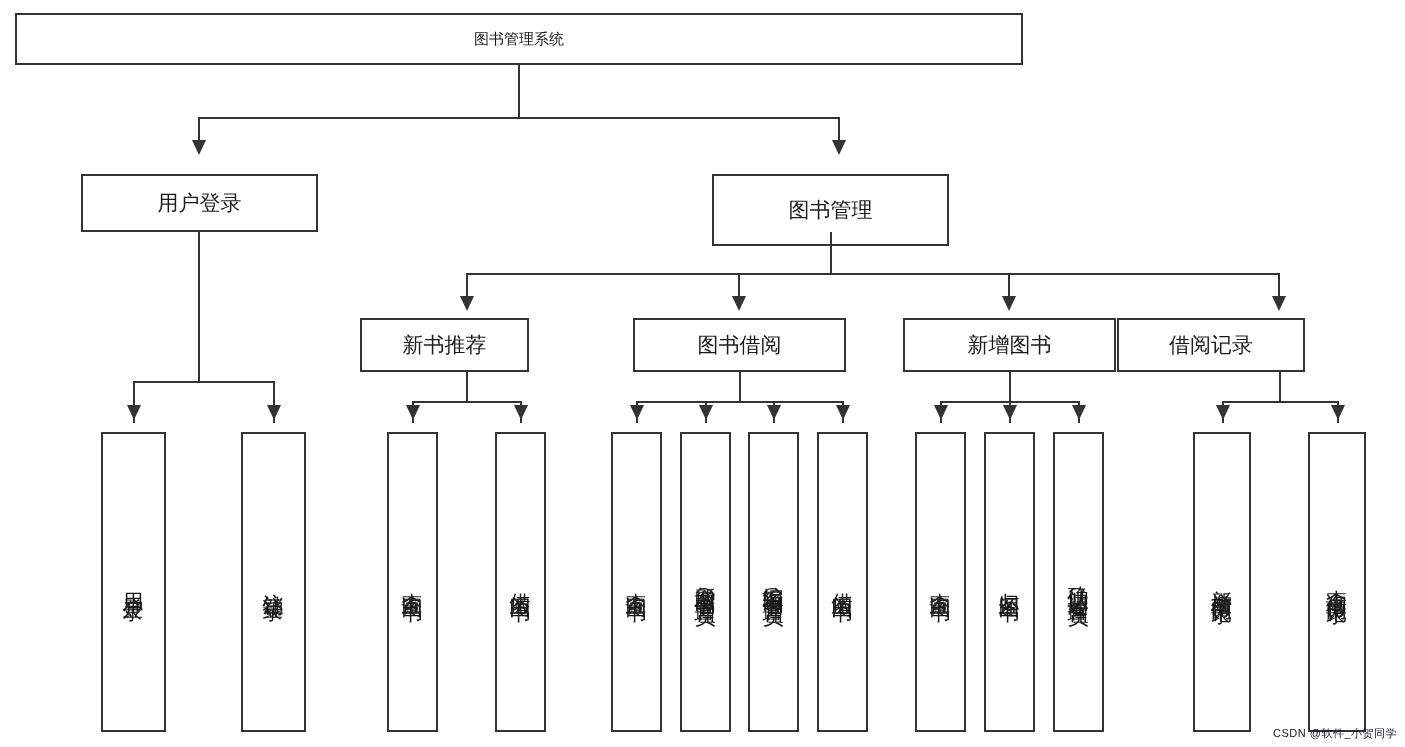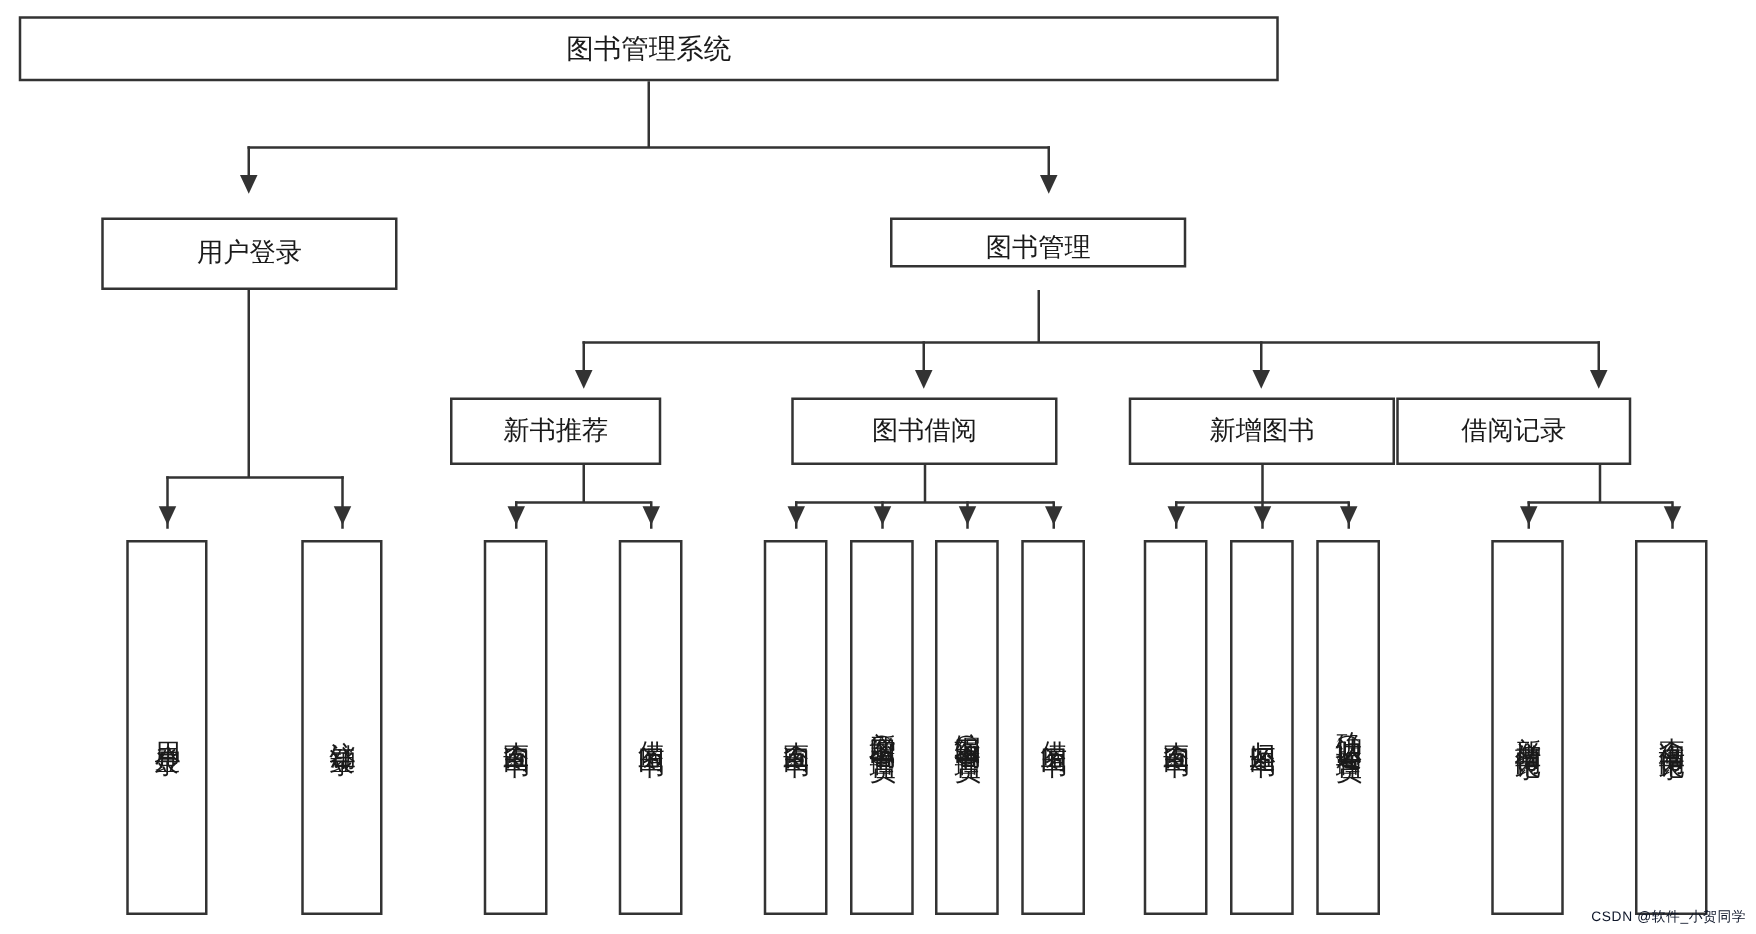--- a/index.html
+++ b/index.html
@@ -33,21 +33,21 @@
     display: block;
     text-align: center;
     line-height: 1.25;
     white-space: nowrap;
   }
   
   .node.h .label {
     writing-mode: horizontal-tb;
     font-size: 21px;
   }
-  .node.root .label { font-size: 22px; }
+  .node.root .label { font-size: 15px; }
   
   .node.v {
     align-items: center;
     justify-content: center;
   }
   .node.v .label {
     writing-mode: vertical-rl;
     text-orientation: upright;
     font-size: 21px;
     letter-spacing: 3px;
@@ -93,21 +93,21 @@
   <div class="line hline" style="left:198px; top:117px; width:642px;"></div>
   <div class="line vline" style="left:198px; top:117px; height:25px;"></div>
   <div class="line vline" style="left:838px; top:117px; height:25px;"></div>
   <div class="arrow" style="left:192px; top:140px;"></div>
   <div class="arrow" style="left:832px; top:140px;"></div>
 
   <div class="node h" style="left:81px; top:174px; width:237px; height:58px;">
     <span class="label">用户登录</span>
   </div>
 
-  <div class="node h" style="left:712px; top:174px; width:237px; height:40px;align-items:flex-end;">
+  <div class="node h" style="left:712px; top:174px; width:237px; height:72px;">
     <span class="label">图书管理</span>
   </div>
 
   <div class="line vline" style="left:198px; top:232px; height:150px;"></div>
   <div class="line hline" style="left:133px; top:381px; width:142px;"></div>
   <div class="line vline" style="left:133px; top:381px; height:42px;"></div>
   <div class="line vline" style="left:273px; top:381px; height:42px;"></div>
   <div class="arrow" style="left:127px; top:405px;"></div>
   <div class="arrow" style="left:267px; top:405px;"></div>
 

